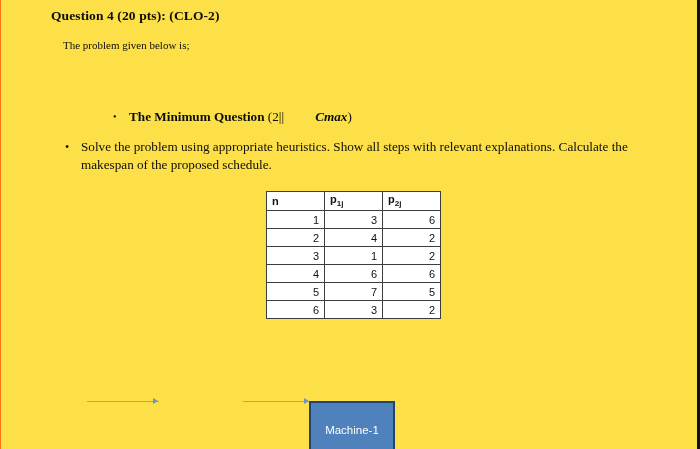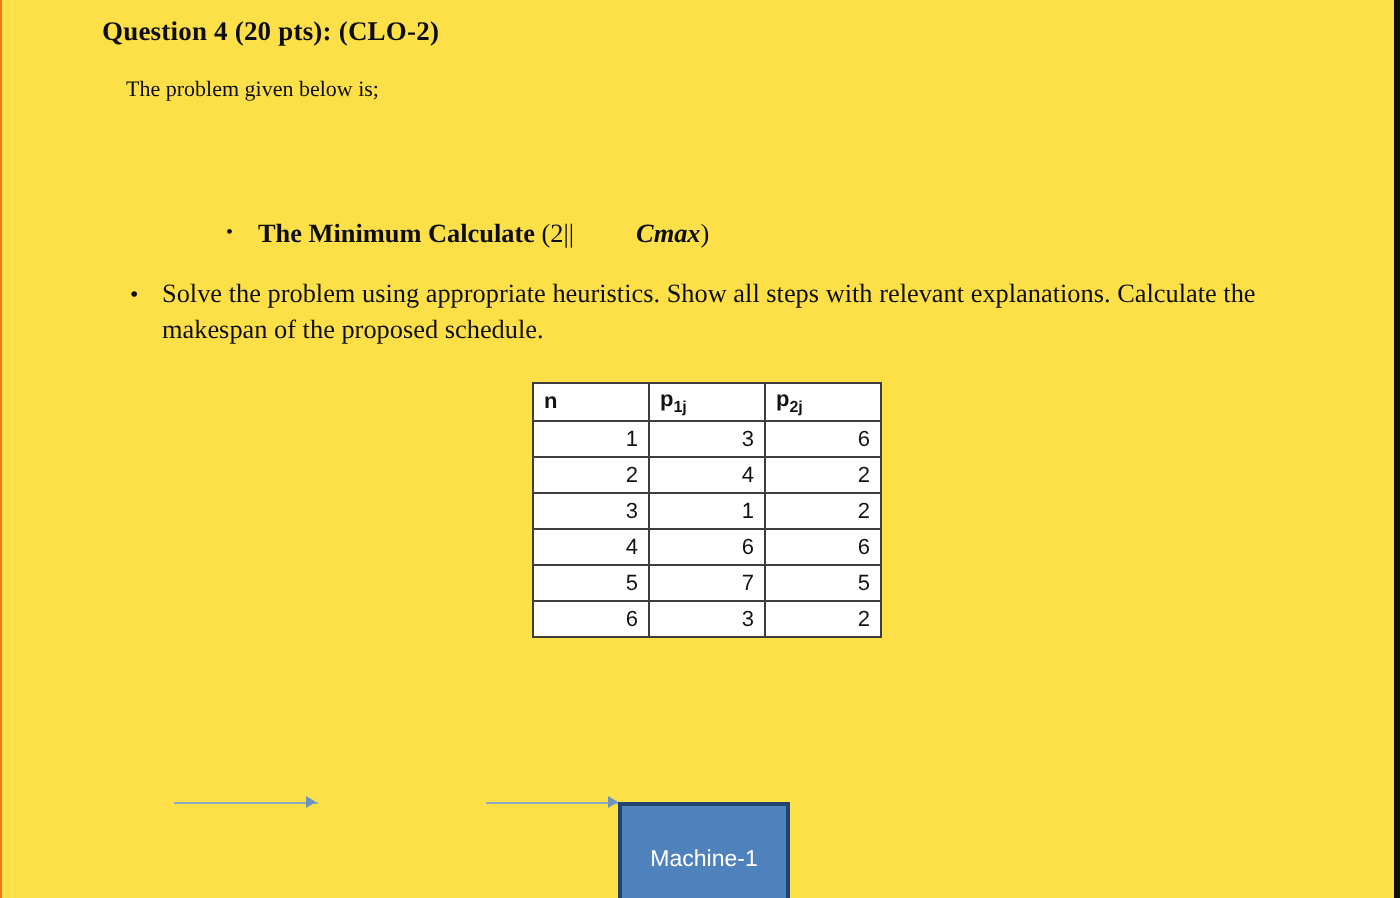--- a/index.html
+++ b/index.html
@@ -167,21 +167,21 @@
 
 <div id="page">
 
   <div class="q-title">Question 4 (20 pts): (CLO-2)</div>
 
   <div class="para para-1">The problem given below is;</div>
 
 
   <div class="bullet-row bullet-inner">
     <span class="bullet-dot small">•</span>
-    <span class="bullet-text bold"><span>The Minimum Calculate</span><span class="makespan-tail"> (2||</span><span class="cmax">Cmax</span><span class="makespan-tail">)</span></span>
+    <span class="bullet-text bold"><span>The Minimum Question</span><span class="makespan-tail"> (2||</span><span class="cmax">Cmax</span><span class="makespan-tail">)</span></span>
   </div>
 
   <div class="bullet-row bullet-outer">
     <span class="bullet-dot">•</span>
     <span class="bullet-text">Solve the problem using appropriate heuristics. Show all steps with relevant explanations. Calculate the makespan of the proposed schedule.</span>
   </div>
 
   <table class="data-table">
     <colgroup>
       <col class="col-n">

